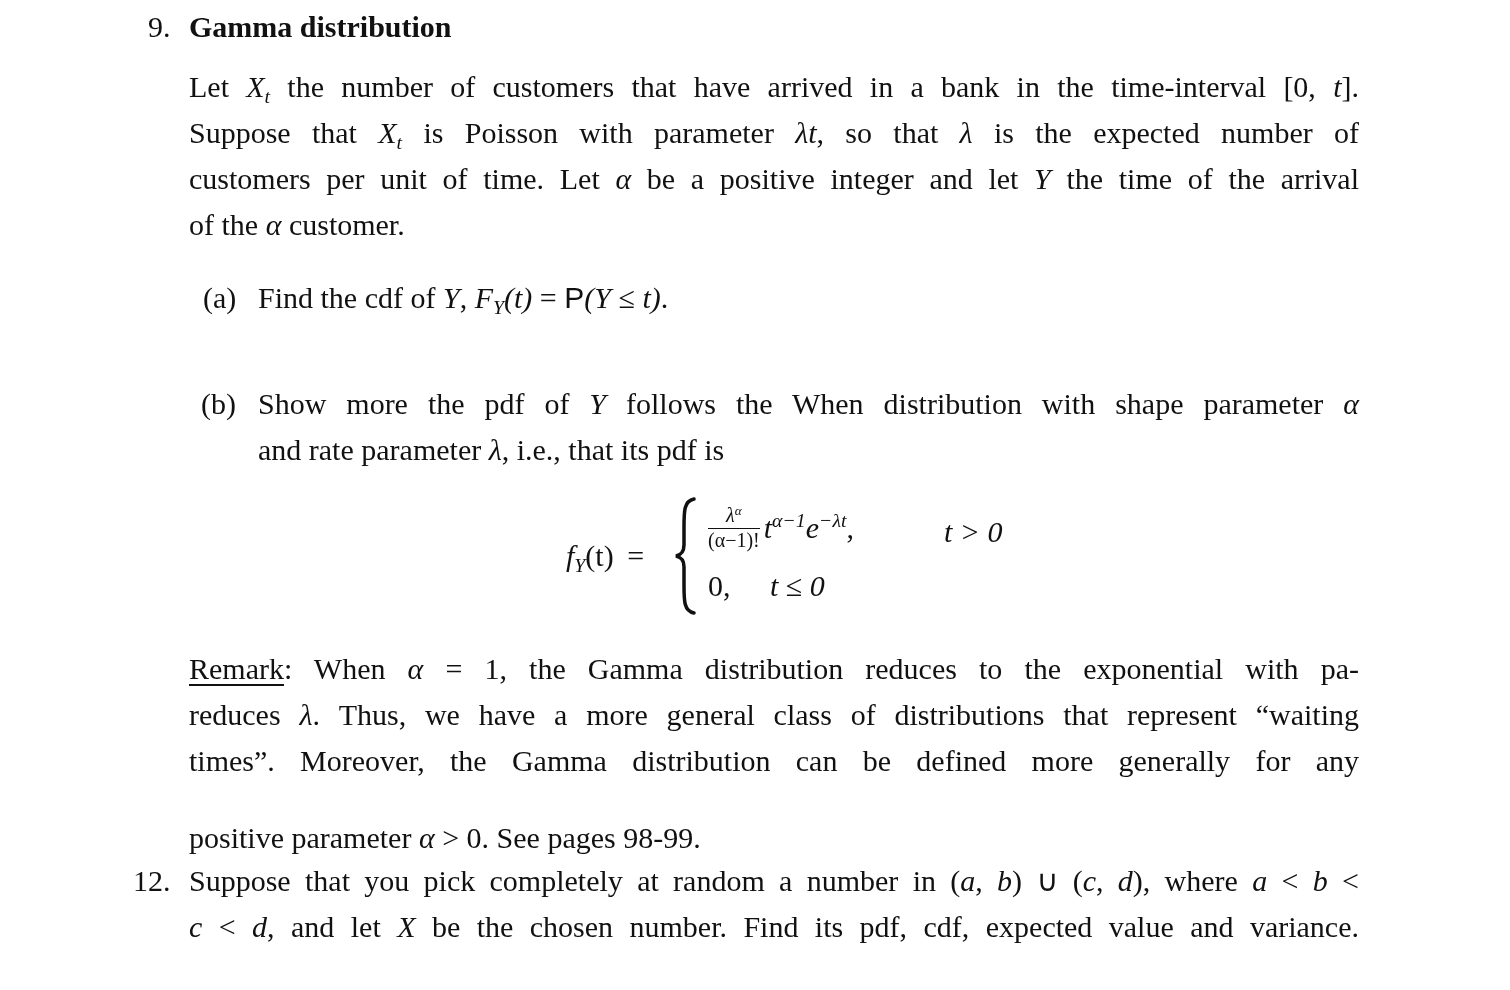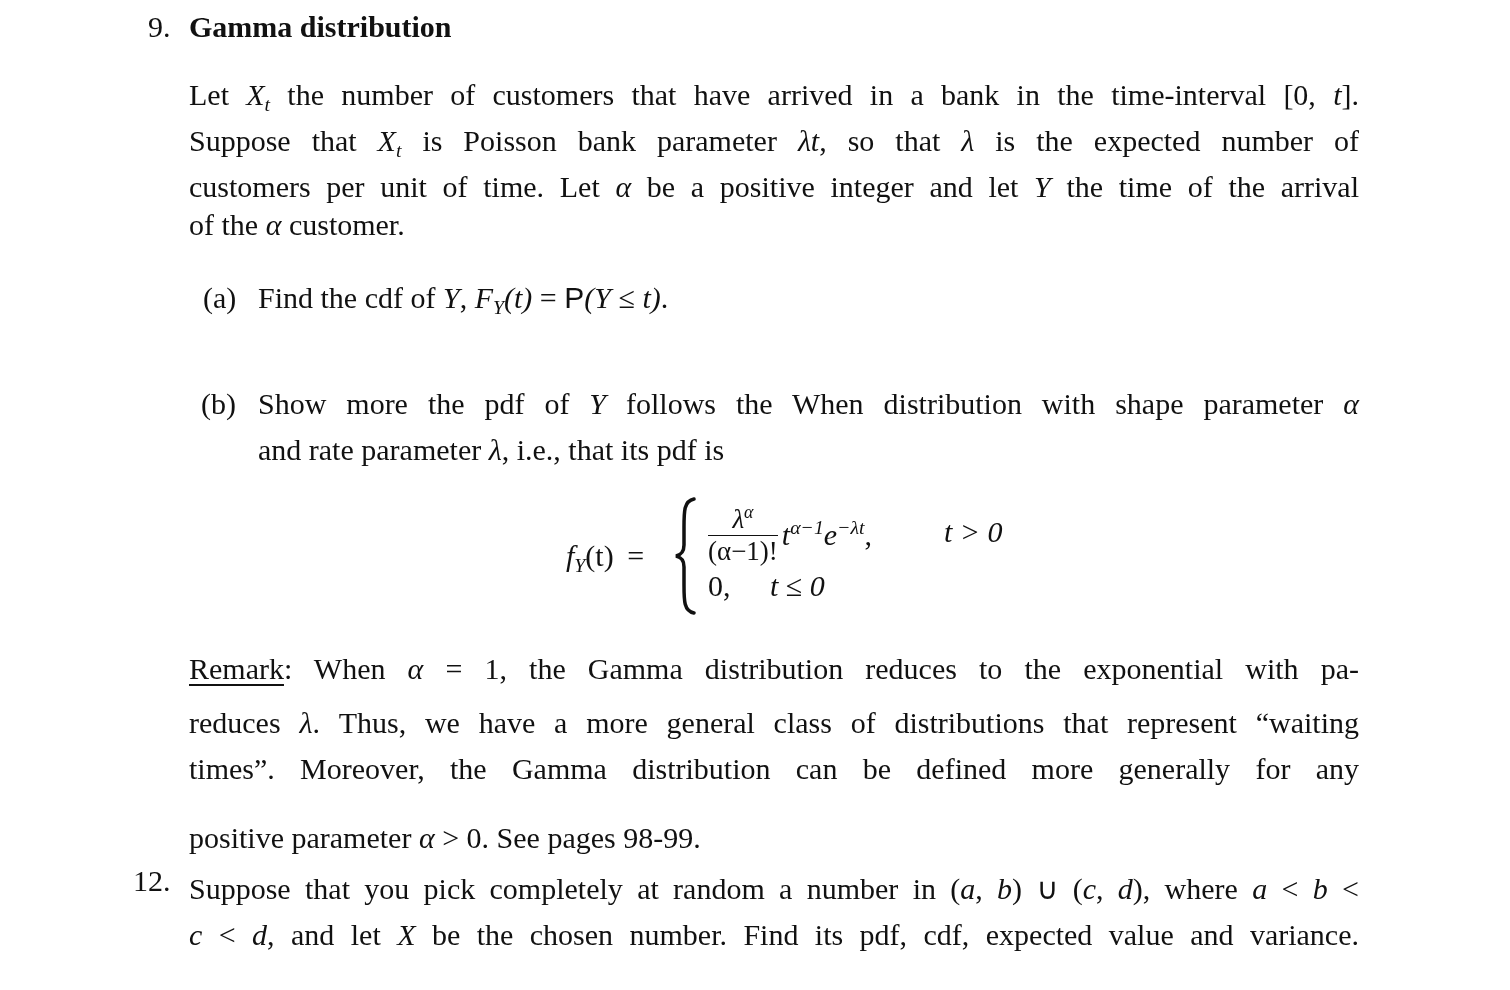--- a/index.html
+++ b/index.html
@@ -12,21 +12,21 @@
       font-family: "DejaVu Serif", "Liberation Serif", serif;
       color: #111111;
     }
     .line {
       position: absolute;
       font-family: "Liberation Serif", serif;
       font-size: 30px;
       white-space: nowrap;
       line-height: 1;
     }
-    .just { text-align: justify; text-align-last: justify; width: 1170px; margin-top: 8px; }
+    .just { text-align: justify; text-align-last: justify; width: 1170px; }
     .num {
       position: absolute;
       font-family: "Liberation Serif", serif;
       font-size: 30px;
       line-height: 1;
     }
     .title {
       font-weight: bold;
       text-align: right;
     }
@@ -45,41 +45,41 @@
       font-size: 30px;
     }
     .f-lhs { position: absolute; left: 0; top: 44px; white-space: nowrap; }
     .brace {
       position: absolute; left: 108px; top: 2px;
       width: 22px; height: 118px;
     }
     .case1 { position: absolute; left: 142px; top: 10px; white-space: nowrap; }
     .frac {
       display: inline-block; vertical-align: middle;
-      text-align: center; font-size: 27px; line-height: 1.05;
+      text-align: center; font-size: 20px; line-height: 1.05;
       margin-right: 4px;
     }
     .frac .nu { display: block; border-bottom: 1.5px solid #111; padding: 0 2px 2px; }
     .frac .de { display: block; padding-top: 1px; }
     .case1 .expr { vertical-align: middle; }
     .cond1 { position: absolute; left: 378px; top: 20px; white-space: nowrap; }
     .case2 { position: absolute; left: 142px; top: 74px; white-space: nowrap; }
     .cond2 { position: absolute; left: 204px; top: 74px; white-space: nowrap; }
   </style>
 </head>
 <body>
 
 <div class="num" style="left:148px; top:12px;">9.</div>
 <div class="line title" style="left:189px; top:12px;">Gamma distribution</div>
 
 <div class="line just" style="left:189px; top:72px;">
   <span>Let </span><i>X</i><sub><i>t</i></sub><span> the number of customers that have arrived in a bank in the time-interval [0, </span><i>t</i><span>].</span>
 </div>
 <div class="line just" style="left:189px; top:118px;">
-  <span>Suppose that </span><i>X</i><sub><i>t</i></sub><span> is Poisson bank parameter </span><i>λt</i><span>, so that </span><i>λ</i><span> is the expected number of</span>
+  <span>Suppose that </span><i>X</i><sub><i>t</i></sub><span> is Poisson with parameter </span><i>λt</i><span>, so that </span><i>λ</i><span> is the expected number of</span>
 </div>
 <div class="line just" style="left:189px; top:164px;">
   <span>customers per unit of time. Let </span><i>α</i><span> be a positive integer and let </span><i>Y</i><span> the time of the arrival</span>
 </div>
 <div class="line" style="left:189px; top:210px;">
   <span>of the </span><i>α</i><span> customer.</span>
 </div>
 
 <div class="line" style="left:203px; top:283px;">(a)</div>
 <div class="line" style="left:258px; top:283px;">

